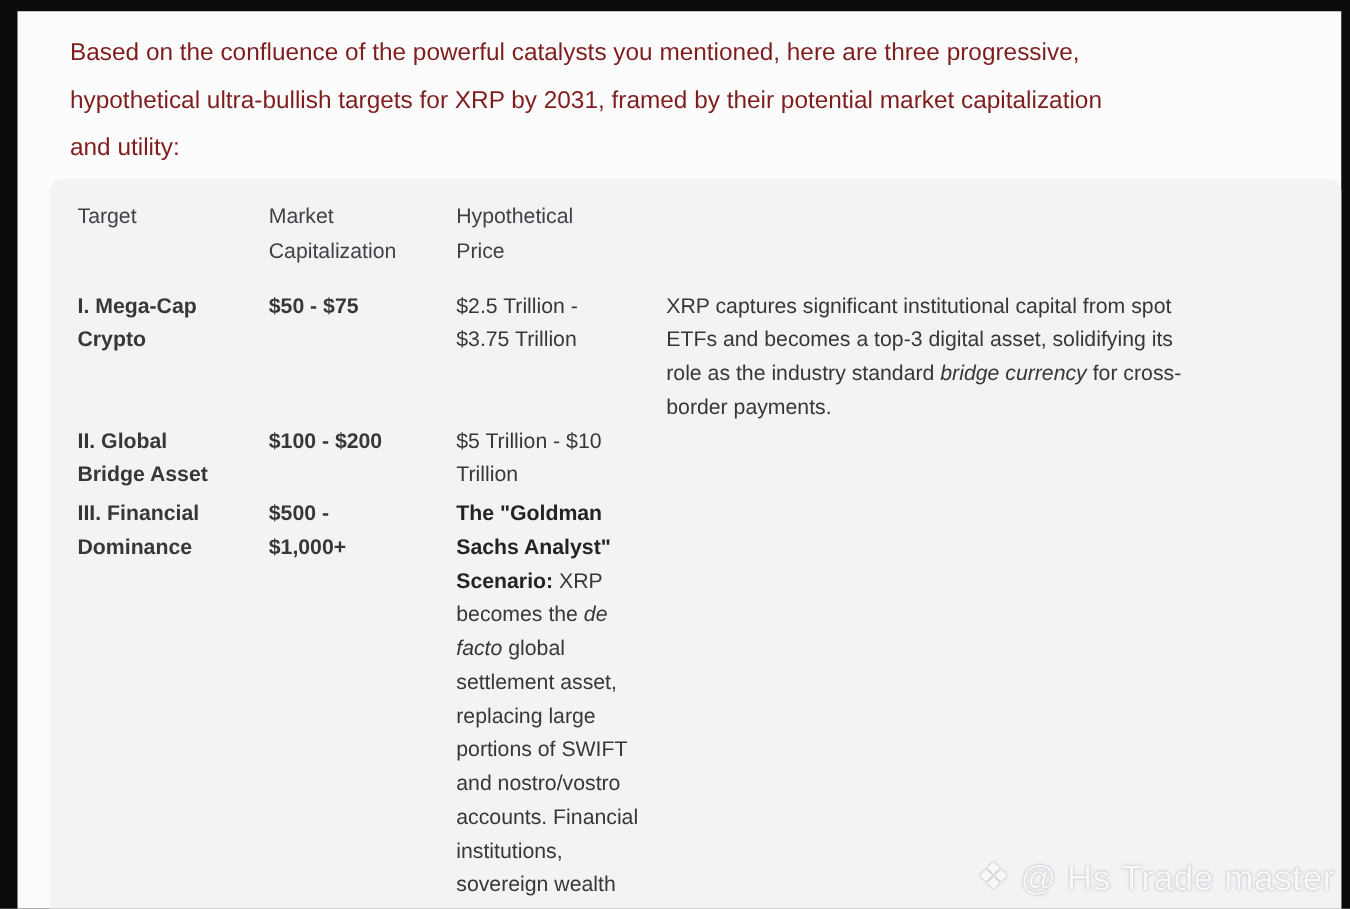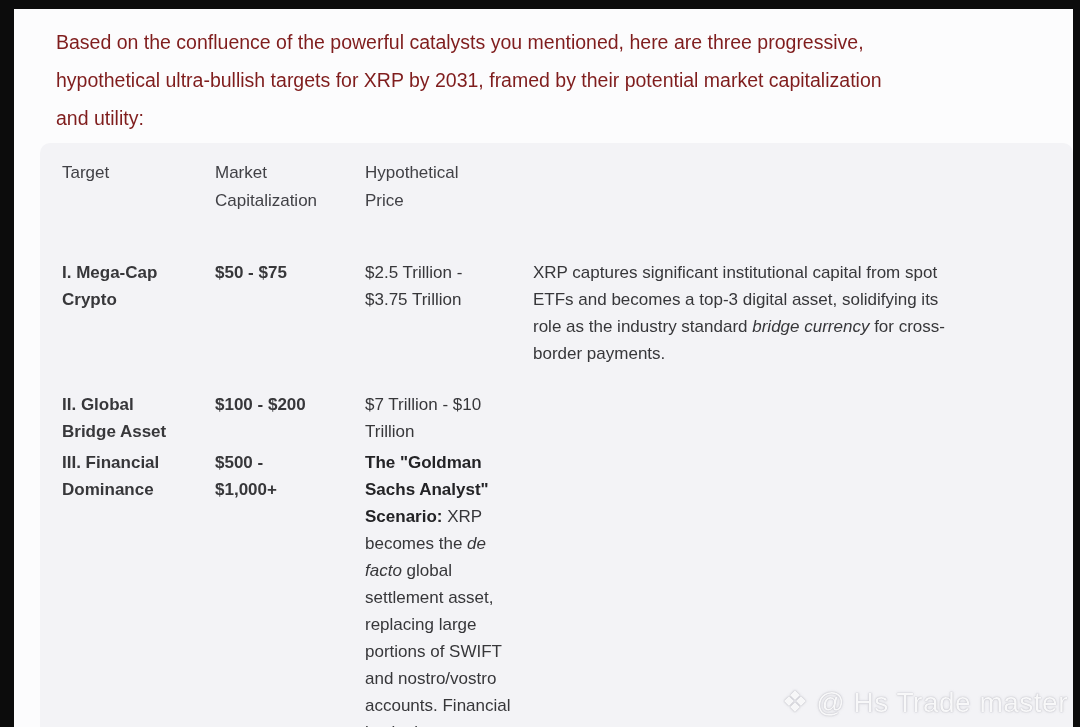--- a/index.html
+++ b/index.html
@@ -46,22 +46,22 @@
     font-weight: 400;
   }
   .body-row .cell {
     font-size: 17px;
     line-height: 27px;
     color: #37373a;
   }
   .cell { padding-right: 14px; }
   .wrapcell { white-space: pre-line; }
   .target-cell, .price-cell { font-weight: 700; color: #232326; }
-  .row-1 { margin-top: 44px; }
-  .row-2 { margin-top: 24px; }
+  .row-1 { margin-top: 16px; }
+  .row-2 { }
   .row-3 { margin-top: 4px; }
   .rationale-cell b { font-weight: 700; color: #232326; }
   .rationale-cell i { }
   .watermark {
     position: absolute;
     right: 12px; bottom: 8px;
     display: flex;
     align-items: center;
     gap: 8px;
     color: rgba(255,255,255,0.92);
@@ -103,21 +103,21 @@
       <div class="cell wrapcell price-cell">$50 - $75</div>
       <div class="cell wrapcell mcap-cell">$2.5 Trillion -
 $3.75 Trillion</div>
       <div class="cell rationale-cell"><span>XRP captures significant institutional capital from spot ETFs and becomes a top-3 digital asset, solidifying its role as the industry standard </span><i>bridge currency</i><span> for cross-border payments.</span></div>
     </div>
 
     <div class="trow body-row row-2">
       <div class="cell wrapcell target-cell">II. Global
 Bridge Asset</div>
       <div class="cell wrapcell price-cell">$100 - $200</div>
-      <div class="cell wrapcell mcap-cell">$7 Trillion - $10
+      <div class="cell wrapcell mcap-cell">$5 Trillion - $10
 Trillion</div>
     </div>
 
     <div class="trow body-row row-3">
       <div class="cell wrapcell target-cell">III. Financial
 Dominance</div>
       <div class="cell wrapcell price-cell">$500 -
 $1,000+</div>
       <div class="cell rationale-cell"><b>The "Goldman Sachs Analyst" Scenario:</b><span> XRP becomes the </span><i>de facto</i><span> global settlement asset, replacing large portions of SWIFT and nostro/vostro accounts. Financial institutions, sovereign wealth funds, and corporations hold it as a primary treasury/liquidity asset.</span></div>
     </div>

